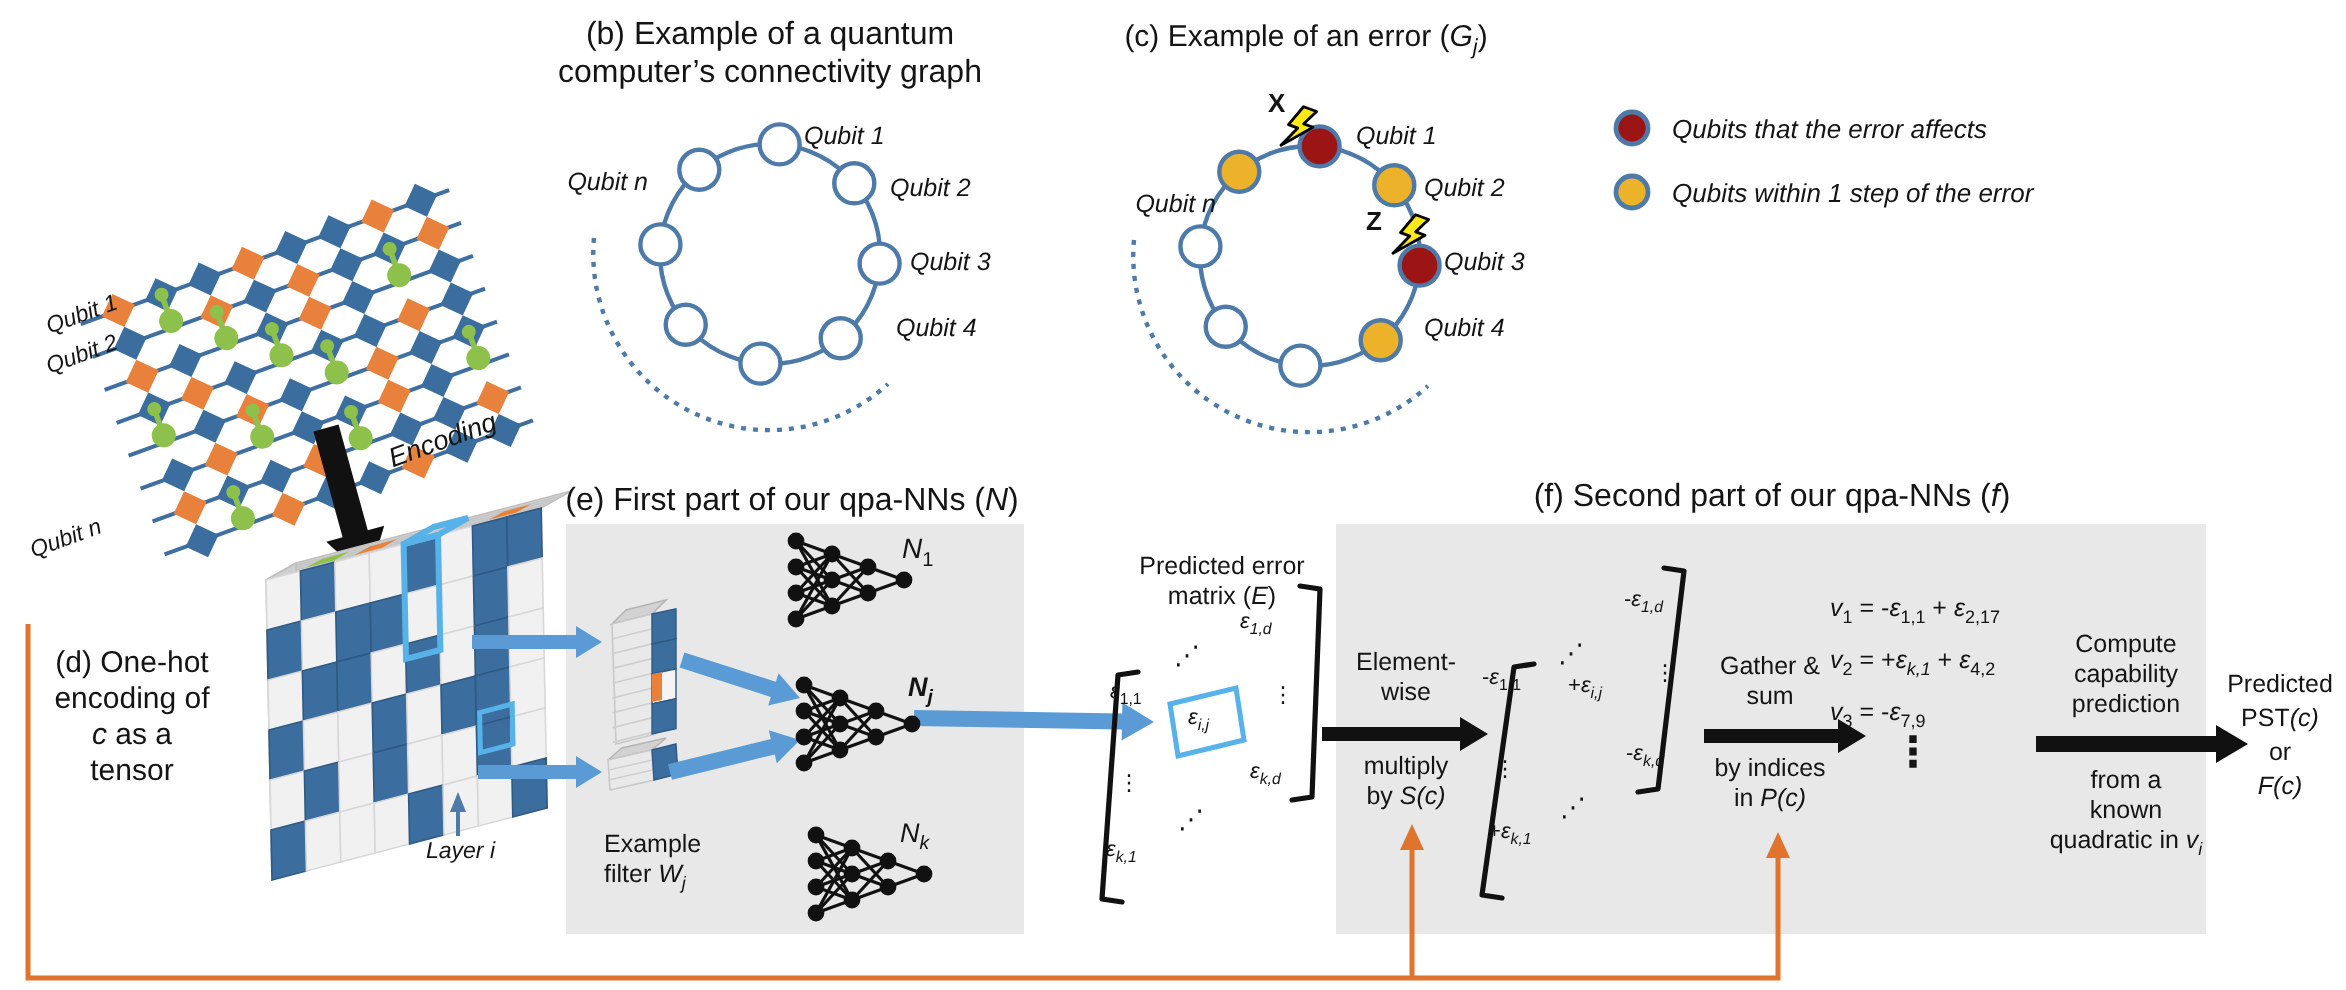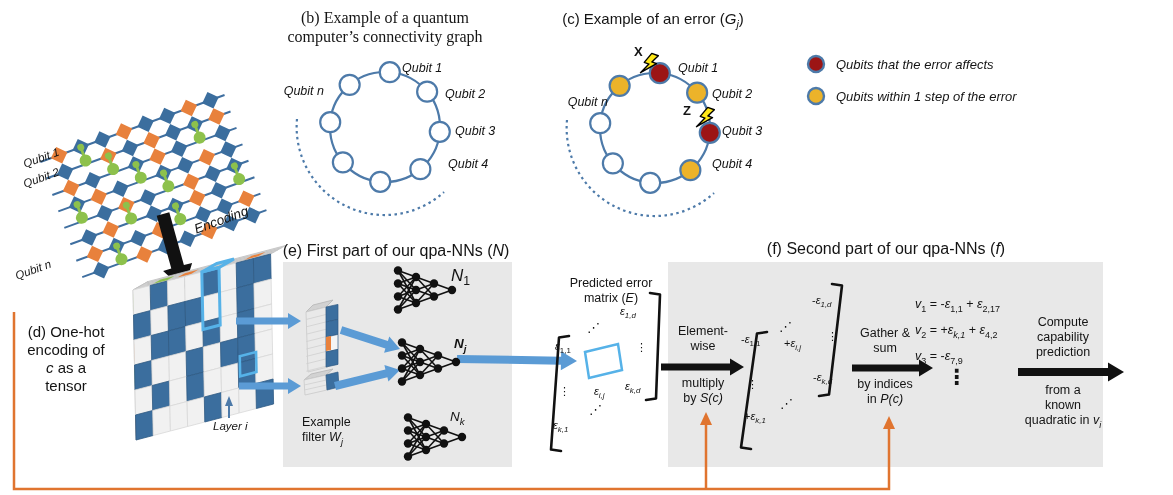--- a/index.html
+++ b/index.html
@@ -379,21 +379,21 @@
         <polygon points="852.0,371.5 919.0,371.5 919.0,376.5 933.0,368.0 919.0,359.5 919.0,364.5 852.0,364.5" fill="#111111"></polygon>
         <polygon points="1018.0,376.0 1108.0,376.0 1108.0,381.5 1124.0,372.0 1108.0,362.5 1108.0,368.0 1018.0,368.0" fill="#111111"></polygon>
       </g>
     </svg>
 
   <div class="t rot it" style="left:24px;top:158px;font-size:11.5px;">Qubit 1</div>
   <div class="t rot it" style="left:24px;top:178px;font-size:11.5px;">Qubit 2</div>
   <div class="t rot it" style="left:16px;top:270px;font-size:11.5px;">Qubit n</div>
   <div class="t rot it" style="left:195px;top:222px;font-size:13.5px;">Encoding</div>
 
-  <div class="t ctr title" style="left:270px;top:8px;width:230px;font-family:Liberation Serif, serif;">
+  <div class="t ctr title" style="left:270px;top:8px;width:230px;">
     <div>(b) Example of a quantum</div>
     <div>computer’s connectivity graph</div>
   </div>
   <div class="t ring-lbl" style="left:402px;top:61px;">Qubit 1</div>
   <div class="t ring-lbl" style="left:445px;top:87px;">Qubit 2</div>
   <div class="t ring-lbl" style="left:455px;top:124px;">Qubit 3</div>
   <div class="t ring-lbl" style="left:448px;top:157px;">Qubit 4</div>
   <div class="t ring-lbl" style="left:280px;top:84px;width:44px;text-align:right;">Qubit n</div>
 
   <div class="t ctr titlec" style="left:533px;top:10px;width:240px;"><span>(c) Example of an error (</span><span class="it">G</span><sub class="it">j</sub><span>)</span></div>
@@ -413,33 +413,33 @@
     <div><span class="it">c</span><span> as a</span></div>
     <div>tensor</div>
   </div>
   <div class="t" style="left:213px;top:420px;font-size:11.5px;"><span class="it">Layer i</span></div>
 
   <div class="t ctr etitle" style="left:278px;top:241px;width:236px;"><span>(e) First part of our qpa-NNs (</span><span class="it">N</span><span>)</span></div>
   <div class="t lbl" style="left:302px;top:415px;">
     <div>Example</div>
     <div><span>filter </span><span class="it">W</span><sub class="it">j</sub></div>
   </div>
-  <div class="t" style="left:451px;top:266px;font-size:17px;"><span class="it">N</span><sub>1</sub></div>
+  <div class="t" style="left:451px;top:266px;font-size:14px;"><span class="it">N</span><sub>1</sub></div>
   <div class="t" style="left:454px;top:336px;font-size:13.5px;font-weight:bold;"><span class="it">N</span><sub class="it">j</sub></div>
   <div class="t" style="left:450px;top:409px;font-size:13.5px;"><span class="it">N</span><sub class="it">k</sub></div>
 
   <div class="t ctr" style="left:556px;top:276px;width:110px;font-size:12.5px;">
     <div>Predicted error</div>
     <div><span>matrix (</span><span class="it">E</span><span>)</span></div>
   </div>
 
   <div class="mx" style="left:555px;top:340px;"><span class="it">ε</span><sub>1,1</sub></div>
   <div class="mx" style="left:587px;top:320px;font-size:13px;">⋰</div>
   <div class="mx" style="left:620px;top:305px;"><span class="it">ε</span><sub class="it">1,d</sub></div>
-  <div class="mx" style="left:594px;top:353px;margin-top:32px;"><span class="it">ε</span><sub class="it">i,j</sub></div>
+  <div class="mx" style="left:594px;top:353px;"><span class="it">ε</span><sub class="it">i,j</sub></div>
   <div class="mx" style="left:636px;top:341px;">⋮</div>
   <div class="mx" style="left:559px;top:385px;">⋮</div>
   <div class="mx" style="left:625px;top:380px;"><span class="it">ε</span><sub class="it">k,d</sub></div>
   <div class="mx" style="left:589px;top:402px;font-size:13px;">⋰</div>
   <div class="mx" style="left:553px;top:419px;"><span class="it">ε</span><sub class="it">k,1</sub></div>
 
   <div class="t ctr etitle" style="left:760px;top:239px;width:252px;"><span>(f) Second part of our qpa-NNs (</span><span class="it">f</span><span>)</span></div>
   <div class="t ctr lbl" style="left:667px;top:324px;width:72px;">
     <div>Element-</div>
     <div>wise</div>
@@ -477,13 +477,19 @@
     <div>from a</div>
     <div>known</div>
     <div><span>quadratic in </span><span class="it">v</span><sub class="it">i</sub></div>
   </div>
   <div class="t ctr lbl" style="left:1018px;top:315px;width:90px;">
     <div>Compute</div>
     <div>capability</div>
     <div>prediction</div>
   </div>
 
+  <div class="t ctr" style="left:1108px;top:334px;width:64px;font-size:12.5px;line-height:1.35;">
+    <div>Predicted</div>
+    <div><span>PST</span><span class="it">(c)</span></div>
+    <div>or</div>
+    <div><span class="it">F(c)</span></div>
+  </div>
 </div>
 
 </body></html>

